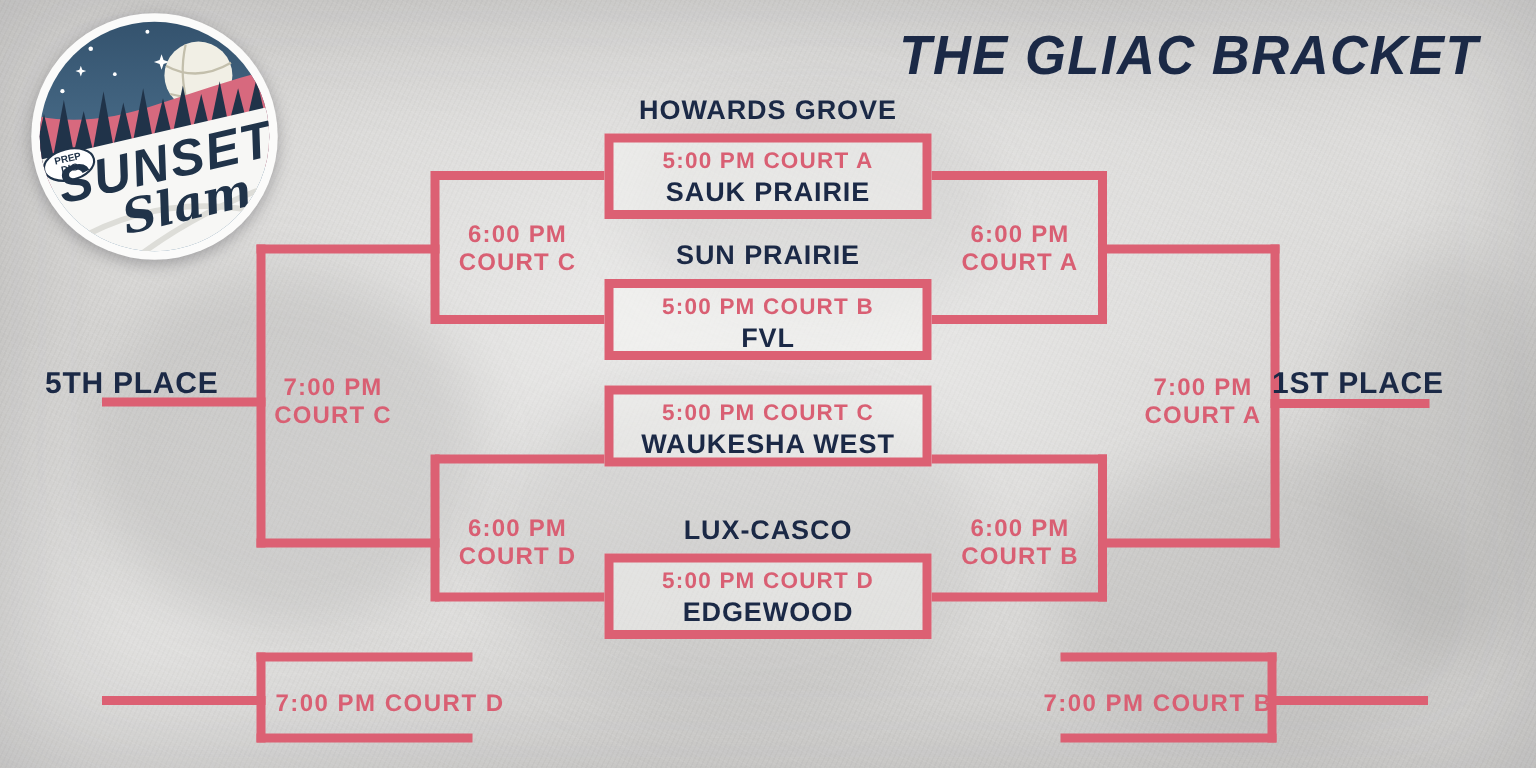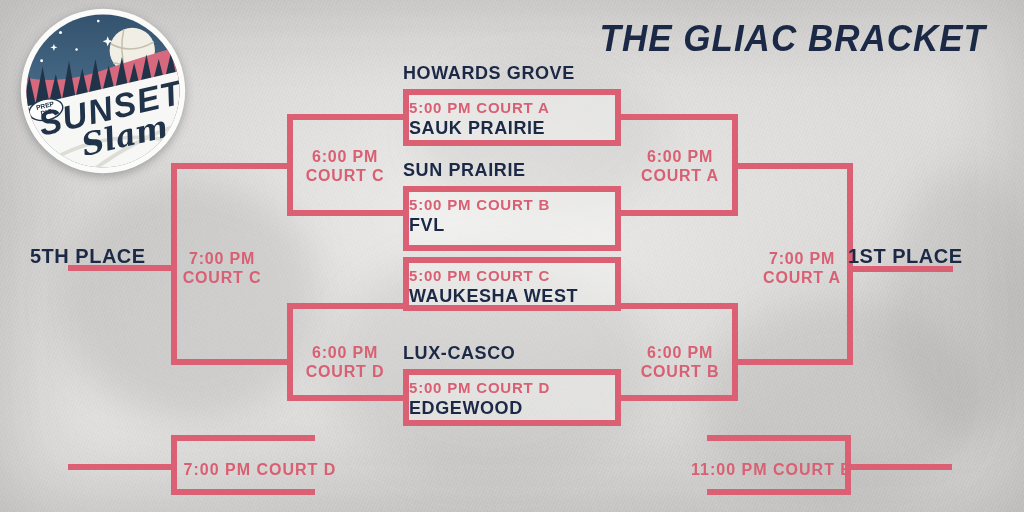--- a/index.html
+++ b/index.html
@@ -12,21 +12,21 @@
       radial-gradient(ellipse 480px 300px at 12% 82%, rgba(255,255,255,.28), rgba(255,255,255,0) 70%),
       radial-gradient(ellipse 420px 280px at 92% 20%, rgba(255,255,255,.18), rgba(255,255,255,0) 70%),
       repeating-linear-gradient(115deg, rgba(0,0,0,.025) 0 1px, rgba(0,0,0,0) 1px 3px),
       repeating-linear-gradient(25deg, rgba(255,255,255,.06) 0 1px, rgba(0,0,0,0) 1px 4px);
     box-shadow:inset 0 0 90px rgba(40,40,45,.18);
   }
   .blob{position:absolute;border-radius:50%;filter:blur(18px);pointer-events:none;}
   
   .pk{position:absolute;background:#dc6073;}
   
-  .match{position:absolute;left:403px;width:218px;}
+  .match{position:absolute;left:403px;width:218px;text-align:center;}
   .team-top{color:#1b2946;font-weight:700;font-size:18px;letter-spacing:.6px;height:22px;line-height:20px;white-space:nowrap;}
   .mbox{border:6px solid #dc6073;background:rgba(248,248,247,.45);padding-top:4px;box-sizing:border-box;margin-top:4px;}
   .mtime{color:#d95f73;font-weight:700;font-size:15px;line-height:18px;letter-spacing:.8px;}
   .team-bot{color:#1b2946;font-weight:700;font-size:18px;letter-spacing:.6px;line-height:21px;margin-top:1px;white-space:nowrap;}
   
   .sftime{position:absolute;width:124px;text-align:center;color:#d95f73;font-weight:700;font-size:16px;line-height:19px;letter-spacing:.8px;}
   .place-label{position:absolute;width:136px;color:#1b2946;font-weight:700;font-size:20px;letter-spacing:.5px;white-space:nowrap;}
   .oneline-time{position:absolute;width:176px;text-align:center;color:#d95f73;font-weight:700;font-size:16px;letter-spacing:1px;white-space:nowrap;}
   .title{
     position:absolute;top:18px;right:38px;
@@ -88,21 +88,21 @@
 
   <div class="match" style="top:63px;">
     <div class="team-top">HOWARDS GROVE</div>
     <div class="mbox" style="height:57px;">
       <div class="mtime">5:00 PM COURT A</div>
       <div class="team-bot">SAUK PRAIRIE</div>
     </div>
   </div>
   <div class="match" style="top:160px;">
     <div class="team-top">SUN PRAIRIE</div>
-    <div class="mbox" style="height:65px;">
+    <div class="mbox" style="height:54px;">
       <div class="mtime">5:00 PM COURT B</div>
       <div class="team-bot">FVL</div>
     </div>
   </div>
   <div class="match" style="top:253px;">
     <div class="mbox" style="height:54px;">
       <div class="mtime">5:00 PM COURT C</div>
       <div class="team-bot">WAUKESHA WEST</div>
     </div>
   </div>
@@ -138,21 +138,21 @@
   </div>
 
   <div class="place-label" style="left:848px;top:245px;">1ST PLACE</div>
   <div class="sftime" style="left:740px;top:249px;">
     <div>7:00 PM</div>
     <div>COURT A</div>
   </div>
 
   <div class="oneline-time" style="left:172px;top:461px;">7:00 PM COURT D</div>
 
-  <div class="oneline-time" style="left:684px;top:461px;">11:00 PM COURT B</div>
+  <div class="oneline-time" style="left:684px;top:461px;">7:00 PM COURT B</div>
 
   <svg class="logo-svg" width="170" height="170" viewBox="0 0 180 180">
     <defs>
       <clipPath id="logoClip">
           <circle cx="90" cy="90" r="81"></circle>
         </clipPath>
       <linearGradient id="skyGrad" x1="0" y1="0" x2="0" y2="1">
         <stop offset="0" stop-color="#32506b"></stop>
           <stop offset="1" stop-color="#5b83a1"></stop>
       </linearGradient>

